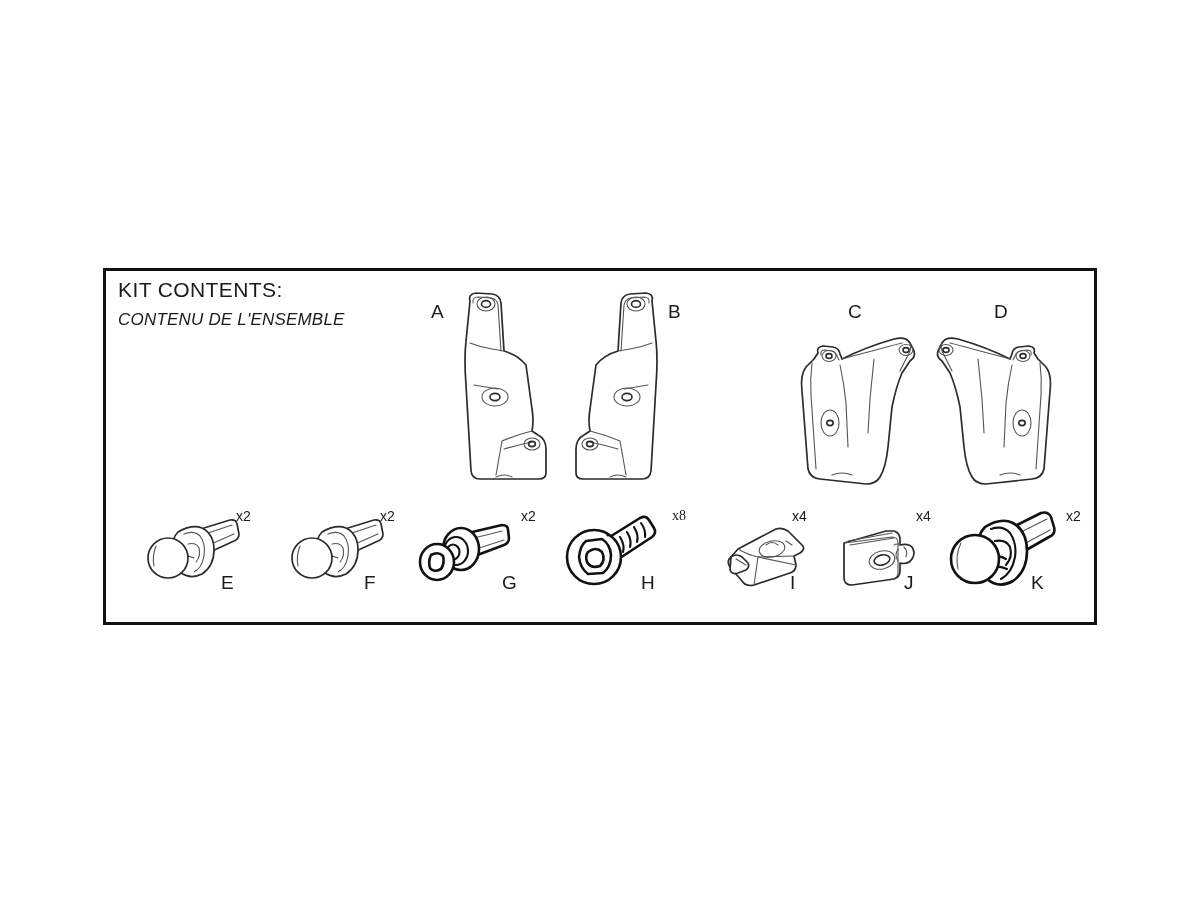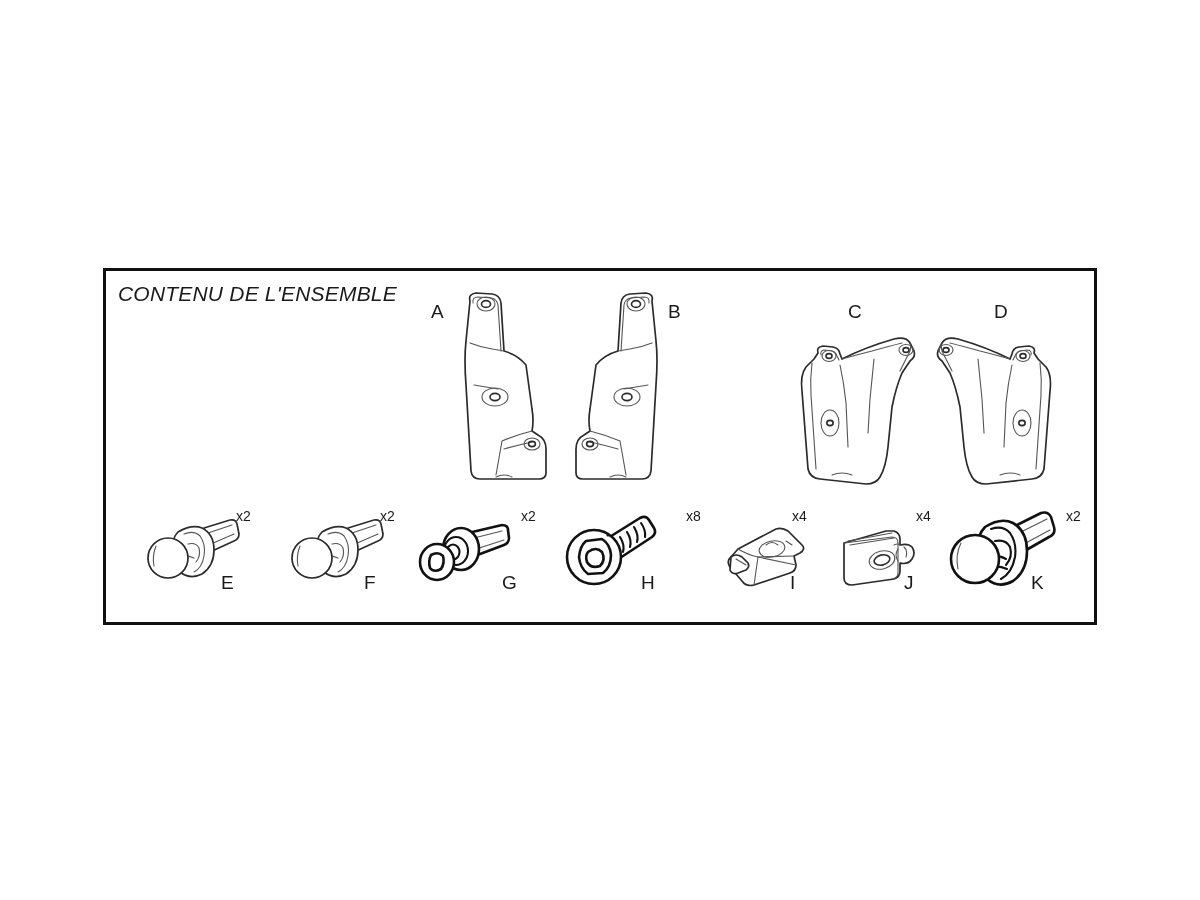--- a/index.html
+++ b/index.html
@@ -30,26 +30,26 @@
     top: 8px;
     line-height: 1.05;
   }
   #kit-title {
     font-size: 21px;
     letter-spacing: 0.4px;
     color: #1a1a1a;
     white-space: nowrap;
   }
   #kit-subtitle {
-    font-size: 21px;
+    font-size: 17px;
     font-style: italic;
     letter-spacing: 0.2px;
     color: #1a1a1a;
     white-space: nowrap;
-    margin-top: 4px;
+    margin-top: 10px;
   }
   .part-label {
     position: absolute;
     font-size: 19px;
     color: #1a1a1a;
     user-select: none;
   }
   .qty-label {
     position: absolute;
     font-size: 14px;
@@ -98,20 +98,21 @@
     stroke-linejoin: round;
     stroke-linecap: round;
   }
 </style>
 </head>
 <body>
 
 <div id="kit-panel">
 
   <div id="title-block">
+    <div id="kit-title">KIT CONTENTS:</div>
     <div id="kit-subtitle">CONTENU DE L'ENSEMBLE</div>
   </div>
 
   <div class="part-label" style="left:325px; top:30px;">A</div>
   <div class="part-art" style="left:340px; top:18px;">
     <svg width="110" height="200" viewBox="0 0 110 200">
       <path class="ln-fill" d="M24 12 Q22 5 30 4 L46 5 Q54 6 55 14 L58 62 Q72 66 80 76 L86 120 Q88 132 86 142
         L92 146 Q100 150 100 160 L100 184 Q100 190 93 190 L34 190 Q26 190 25 182
         L20 96 Q18 70 20 52 Z"></path>
       <path class="ln-thin" d="M27 14 Q26 8 32 8 L45 9 Q51 10 52 16 L55 62"></path>
@@ -240,21 +241,21 @@
       <path class="ln-thin" d="M58 19 L86 12"></path>
       <path class="ln-thin" d="M60 30 L88 21"></path>
       <ellipse class="ln-bold" cx="45" cy="30" rx="18" ry="21"></ellipse>
       <ellipse class="ln-bold-thin" cx="40" cy="32" rx="12" ry="14"></ellipse>
       <ellipse class="ln-bold-thin" cx="37" cy="33" rx="6.5" ry="7.5"></ellipse>
       <ellipse class="ln-bold" cx="21" cy="43" rx="17" ry="18"></ellipse>
       <path class="ln-bold" d="M15 36 Q22 32 27 37 Q29 44 25 50 Q18 54 14 49 Q12 42 15 36 Z"></path>
     </svg>
   </div>
 
-  <div class="qty-label" style="left:580px; top:237px;">x8</div>
+  <div class="qty-label" style="left:566px; top:237px;font-family:Liberation Serif, serif;">x8</div>
   <div class="part-label" style="left:535px; top:301px;">H</div>
   <div class="part-art" style="left:450px; top:243px;">
     <svg width="110" height="78" viewBox="0 0 110 78">
       <path class="ln-bold" d="M52 24 L84 4 Q90 1 93 6 L98 14 Q101 19 96 23 L64 44 Z"></path>
       <path class="ln-bold-thin" d="M57 28 Q62 36 60 42"></path>
       <path class="ln-bold-thin" d="M64 23 Q69 31 67 38"></path>
       <path class="ln-bold-thin" d="M71 18 Q76 26 74 33"></path>
       <path class="ln-bold-thin" d="M78 13 Q83 21 81 28"></path>
       <path class="ln-bold-thin" d="M85 9 Q90 16 89 23"></path>
       <ellipse class="ln-bold" cx="38" cy="43" rx="27" ry="27"></ellipse>

